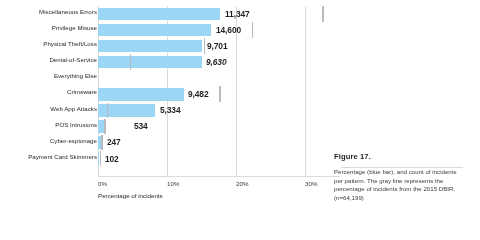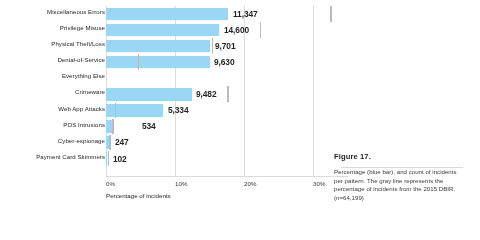--- a/index.html
+++ b/index.html
@@ -18,21 +18,21 @@
   #figure-root {
     position: absolute;
     left: 0; top: 0;
     width: 480px;
     height: 227px;
   }
 
   
   .chart-area {
     position: absolute;
-    left: 8px;
+    left: 0px;
     top: 0px;
     width: 340px;
     height: 227px;
   }
   .rows {
     position: absolute;
     left: 0px;
     top: 6px;
     width: 340px;
   }
@@ -178,21 +178,21 @@
           <div class="bar" style="width:104.2px;"></div>
           <div class="value-label" style="left:109px;">9,701</div>
           <div class="prev-mark" style="left:105.6px;"></div>
         </div>
       </div>
 
       <div class="row">
         <div class="cat-label">Denial-of-Service</div>
         <div class="bar-wrap">
           <div class="bar" style="width:103.5px;"></div>
-          <div class="value-label" style="left:108px;">9,630</div>
+          <div class="value-label" style="left:108px;font-style:italic;">9,630</div>
           <div class="prev-mark" style="left:31.7px;"></div>
         </div>
       </div>
 
       <div class="row">
         <div class="cat-label">Everything Else</div>
       </div>
 
       <div class="row">
         <div class="cat-label">Crimeware</div>

